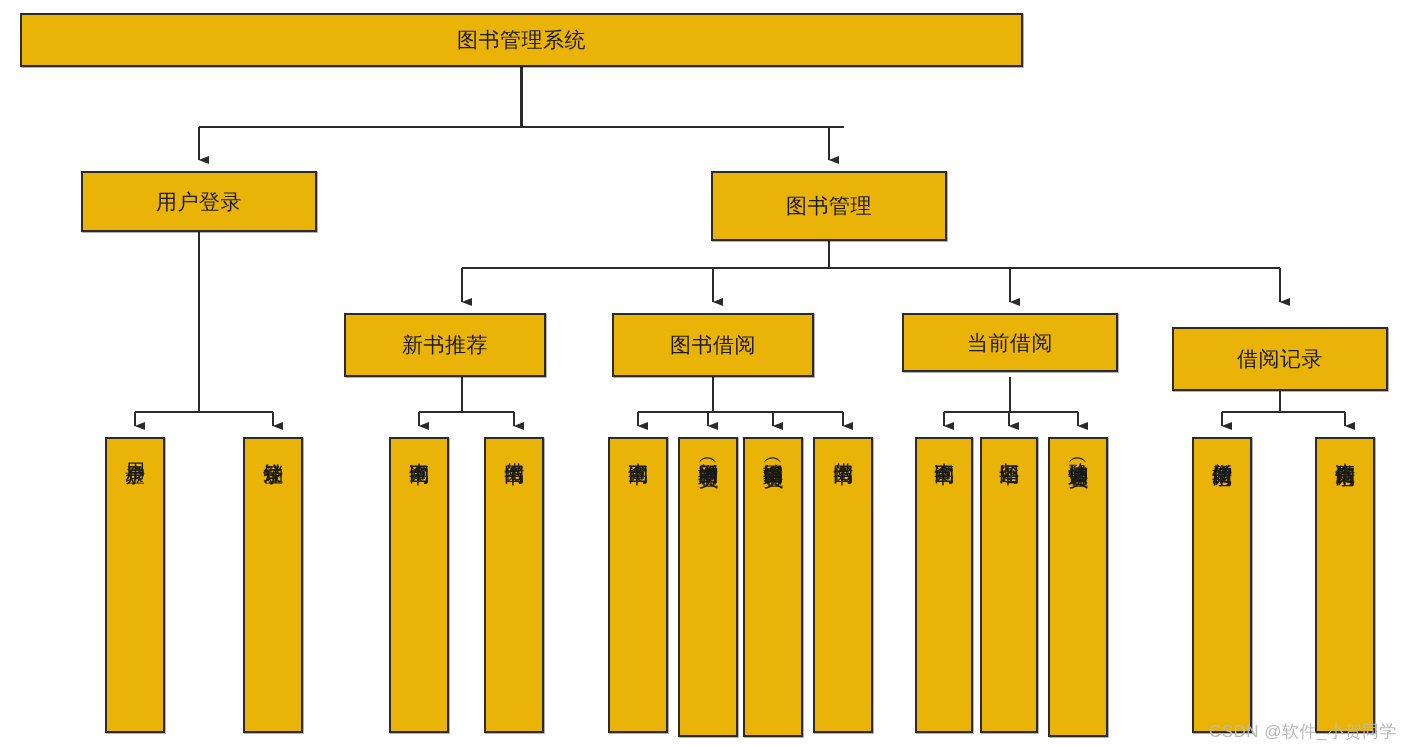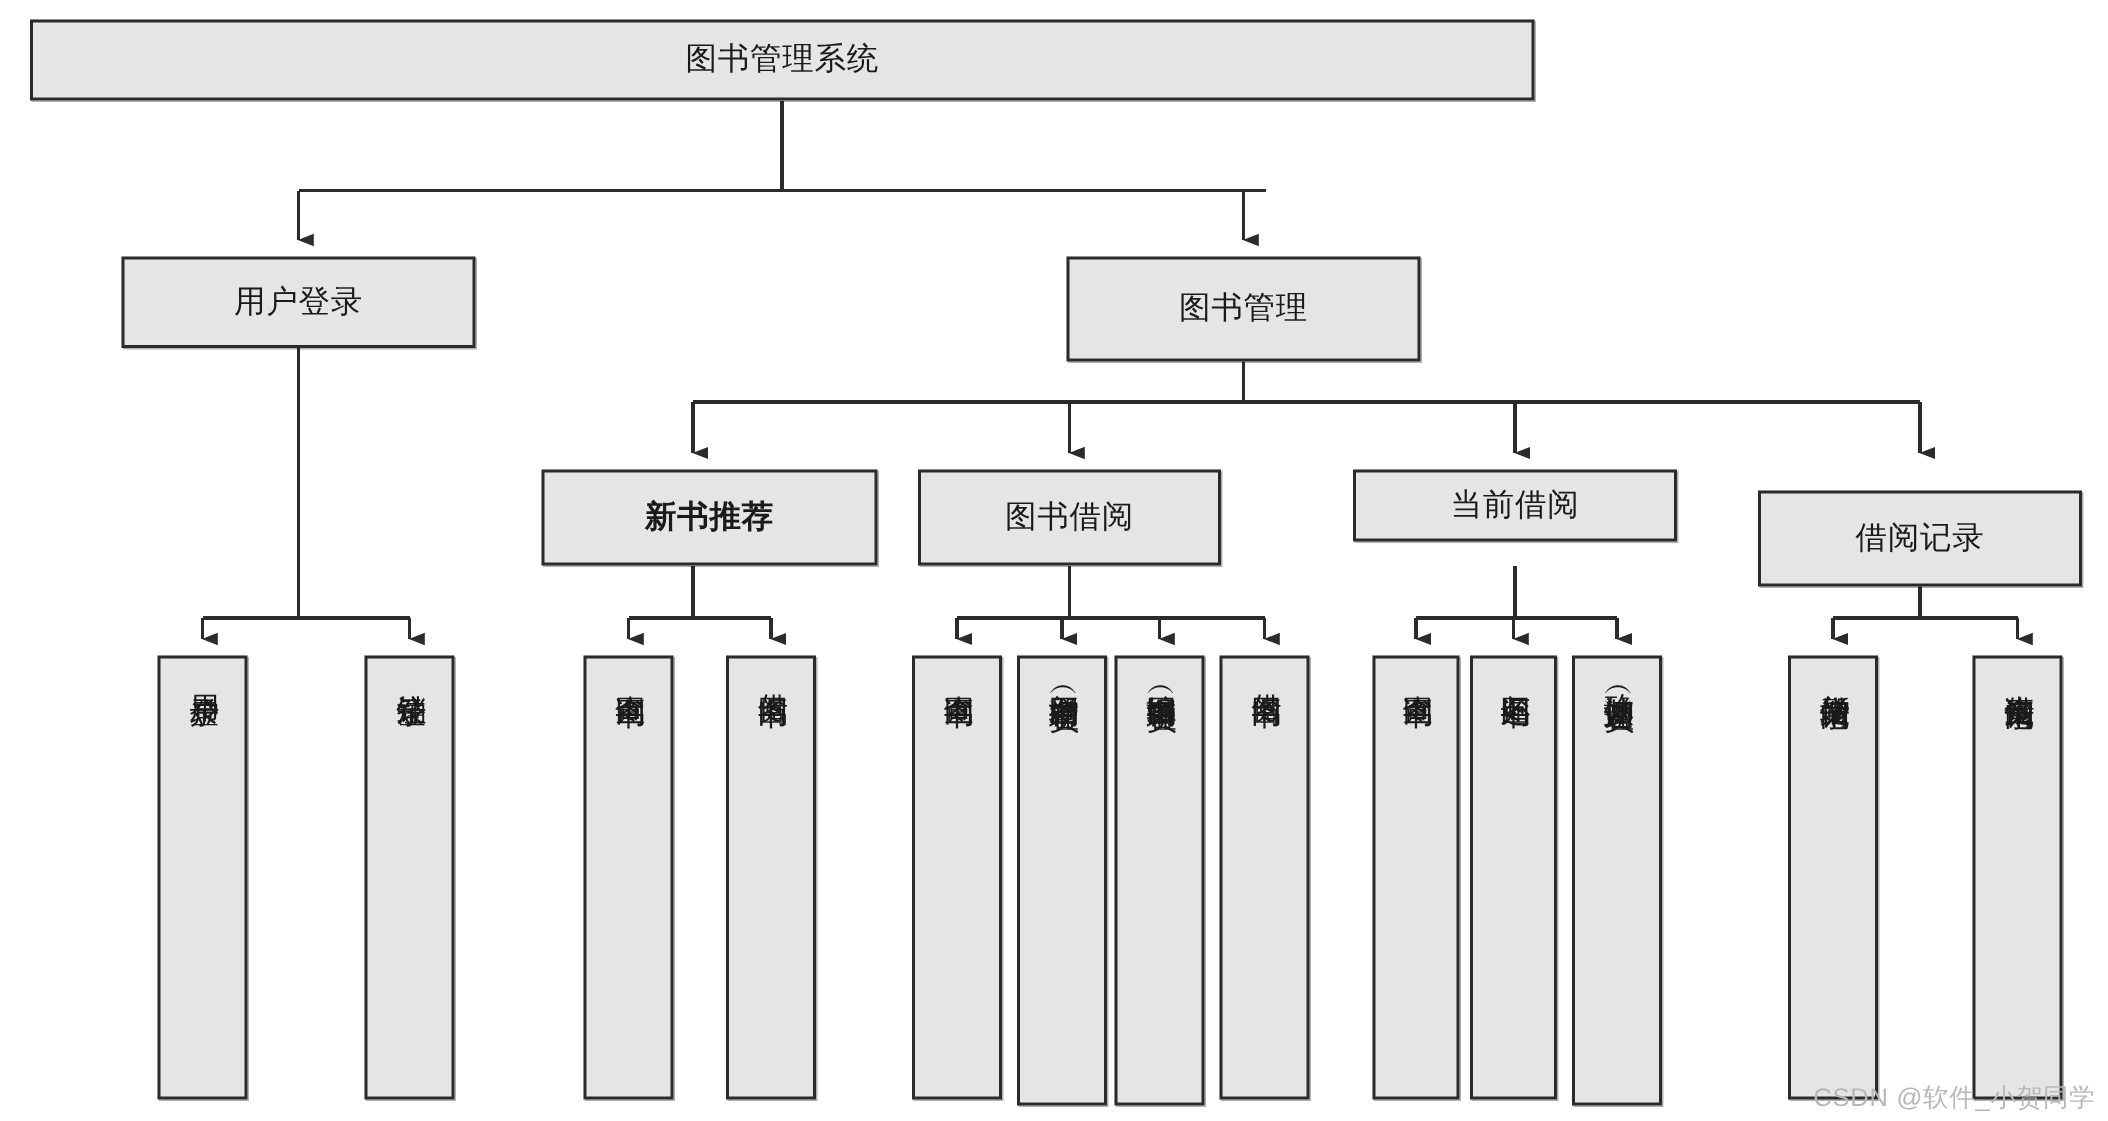--- a/index.html
+++ b/index.html
@@ -22,21 +22,21 @@
   svg.diagram-canvas {
     position: absolute;
     top: 0;
     left: 0;
     width: 1405px;
     height: 747px;
   }
   .node-box {
     position: absolute;
     box-sizing: border-box;
-    background: #e5e5e5;
+    background: #eab308;
     border: 2px solid #2b2b2b;
     box-shadow: 1px 1px 0 0 rgba(0,0,0,0.30);
     display: flex;
     align-items: center;
     justify-content: center;
   }
   .node-label {
     color: #1a1a1a;
     font-size: 21px;
     line-height: 1.12;
@@ -129,27 +129,27 @@
     <span class="node-label">图书管理系统</span>
   </div>
 
   <div class="node-box" id="node-l2-0" style="left: 81px; top: 171px; width: 236px; height: 61px;">
     <span class="node-label">用户登录</span>
   </div>
   <div class="node-box" id="node-l2-1" style="left: 711px; top: 171px; width: 236px; height: 70px;">
     <span class="node-label">图书管理</span>
   </div>
 
-  <div class="node-box" id="node-l3-0" style="left: 361px; top: 313px; width: 224px; height: 64px; font-weight: bold;">
+  <div class="node-box" id="node-l3-0" style="left: 344px; top: 313px; width: 202px; height: 64px;">
     <span class="node-label">新书推荐</span>
   </div>
   <div class="node-box" id="node-l3-1" style="left: 612px; top: 313px; width: 202px; height: 64px; justify-content: center;">
     <span class="node-label">图书借阅</span>
   </div>
-  <div class="node-box" id="node-l3-2" style="left: 902px; top: 313px; width: 216px; height: 48px; justify-content: center;">
+  <div class="node-box" id="node-l3-2" style="left: 902px; top: 313px; width: 216px; height: 59px; justify-content: center;">
     <span class="node-label">当前借阅</span>
   </div>
   <div class="node-box" id="node-l3-3" style="left: 1172px; top: 327px; width: 216px; height: 64px;">
     <span class="node-label">借阅记录</span>
   </div>
 
   <div class="node-box vertical" id="node-leaf-0" style="left: 105px; top: 437px; width: 60px; height: 296px;">
     <span class="node-label">用户登录</span>
   </div>
   <div class="node-box vertical" id="node-leaf-1" style="left: 243px; top: 437px; width: 60px; height: 296px;">

